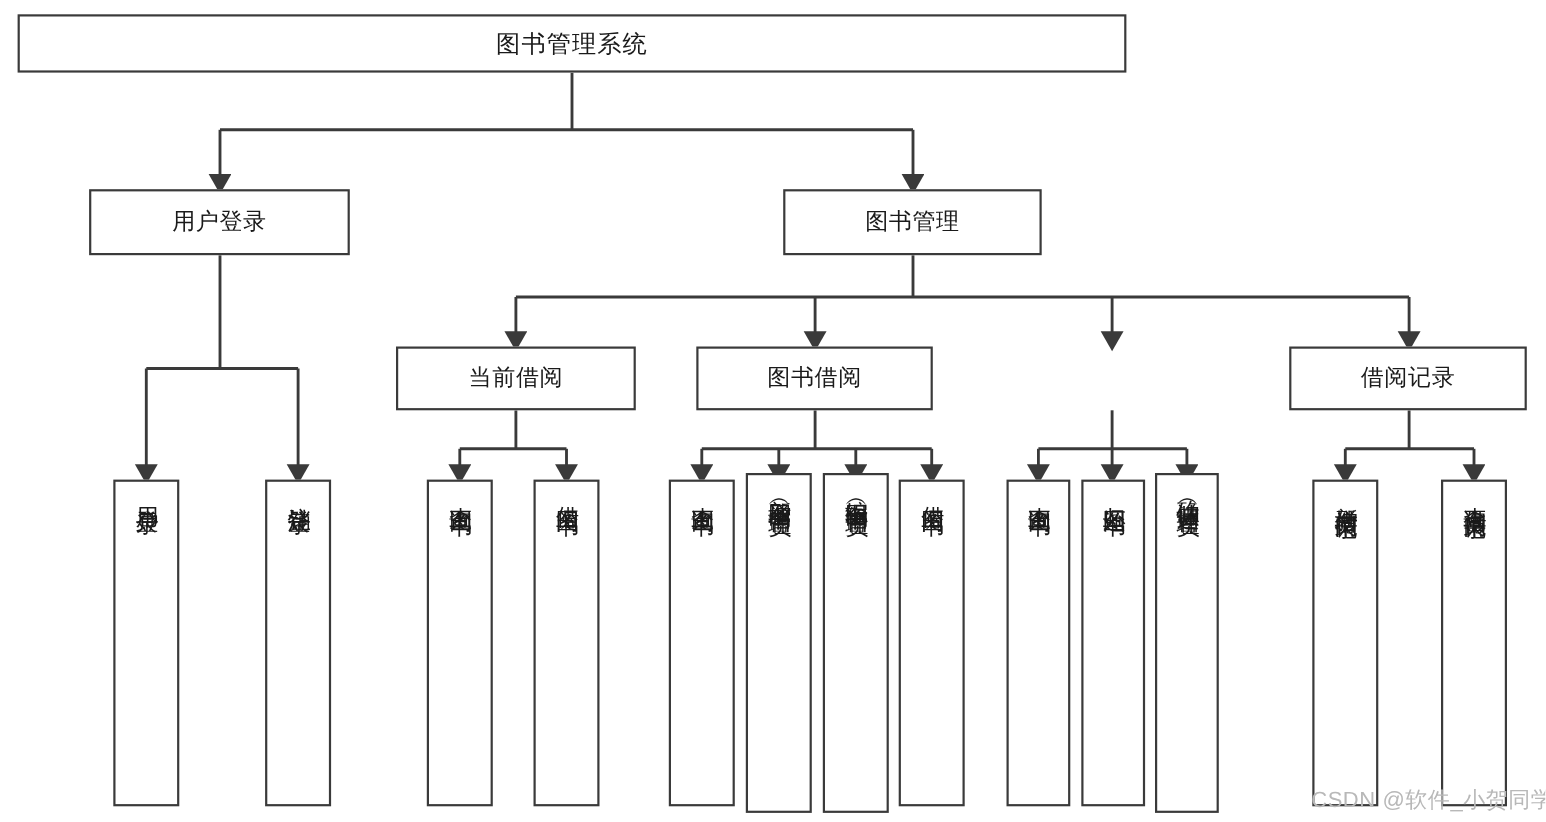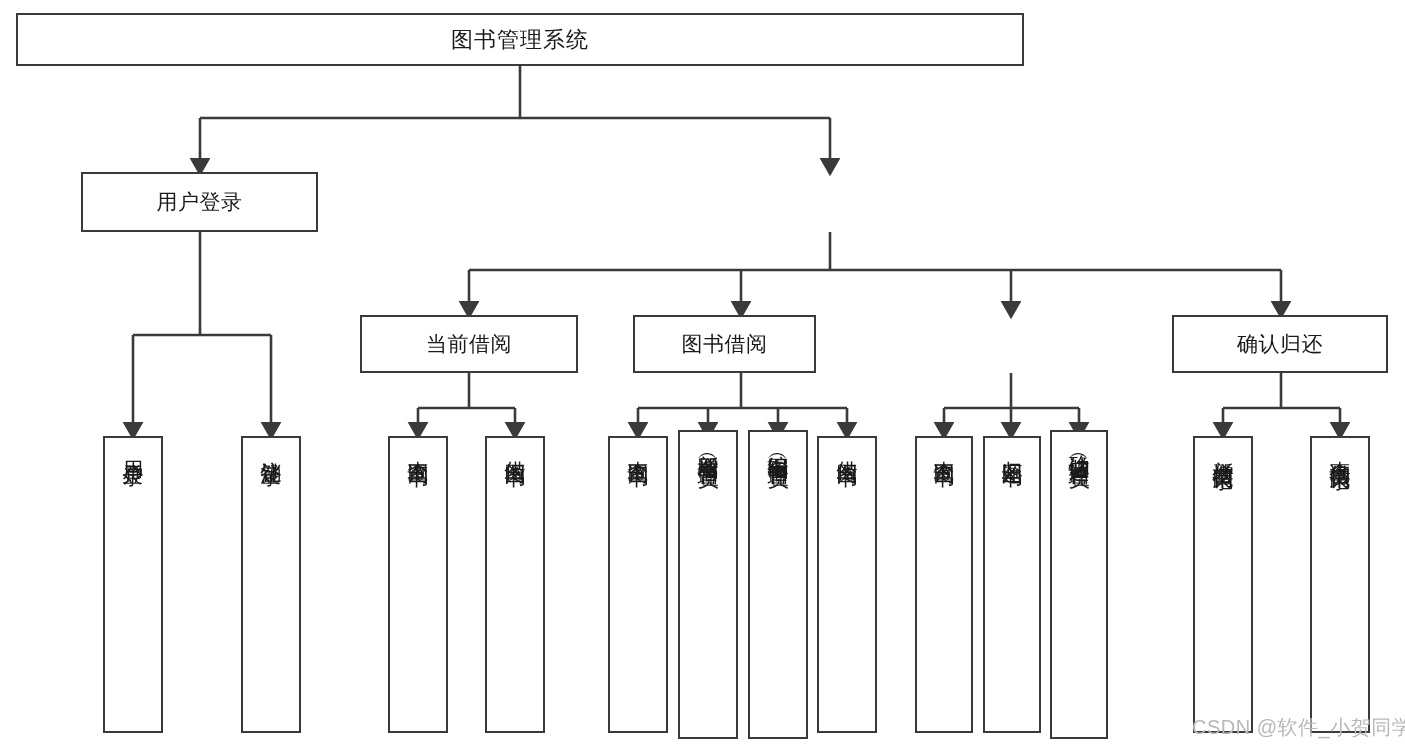--- a/index.html
+++ b/index.html
@@ -128,29 +128,32 @@
     </g>
   </svg>
 
   <div class="node root horizontal" style="left:16px; top:13px; width:1008px; height:53px;">
     <span class="node-label">图书管理系统</span>
   </div>
 
   <div class="node horizontal" style="left:81px; top:172px; width:237px; height:60px;">
     <span class="node-label">用户登录</span>
   </div>
+  <div class="node horizontal" style="left:712px; top:172px; width:235px; height:60px;">
+    <span class="node-label">图书管理</span>
+  </div>
 
   <div class="node horizontal" style="left:360px; top:315px; width:218px; height:58px;">
     <span class="node-label">当前借阅</span>
   </div>
-  <div class="node horizontal" style="left:633px; top:315px; width:183px; height:58px;align-items:center;">
+  <div class="node horizontal" style="left:633px; top:315px; width:215px; height:58px;align-items:center;">
     <span class="node-label">图书借阅</span>
   </div>
   <div class="node horizontal" style="left:1172px; top:315px; width:216px; height:58px;">
-    <span class="node-label">确认归还</span>
+    <span class="node-label">借阅记录</span>
   </div>
 
   <div class="node vertical" style="left:103px; top:436px; width:60px; height:297px;">
     <span class="node-label">用户登录</span>
   </div>
   <div class="node vertical" style="left:241px; top:436px; width:60px; height:297px;">
     <span class="node-label">注销登录</span>
   </div>
 
   <div class="node vertical" style="left:388px; top:436px; width:60px; height:297px;">

